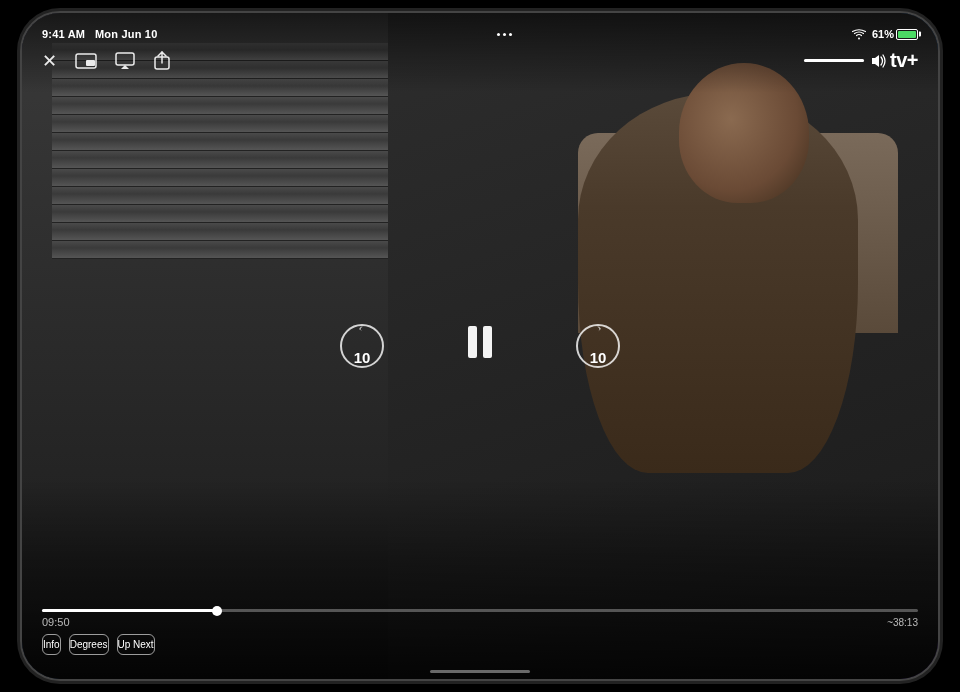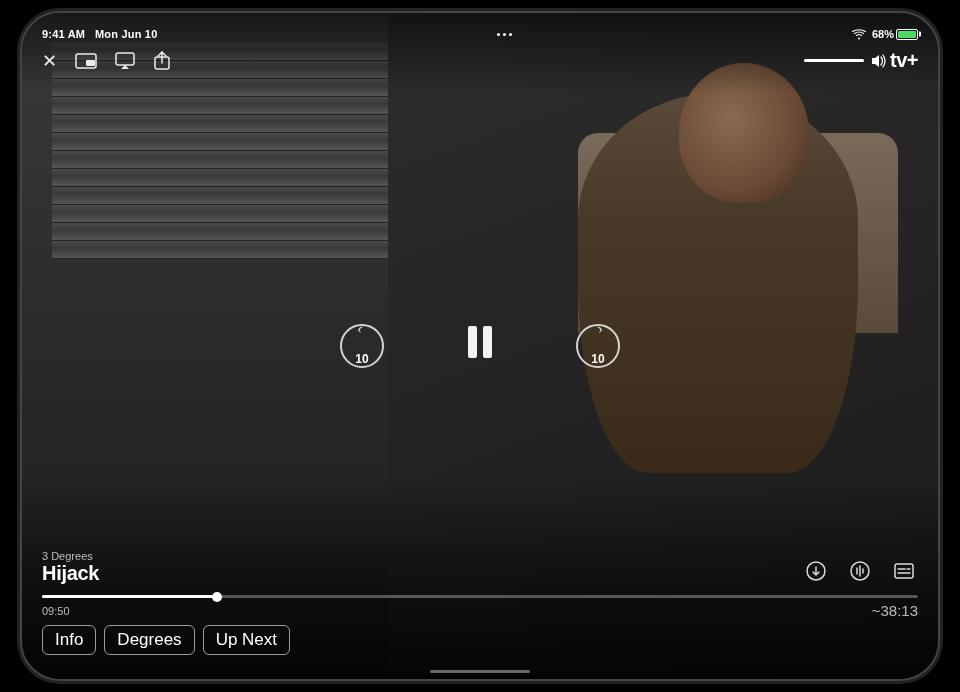--- a/index.html
+++ b/index.html
@@ -301,21 +301,21 @@
       display: flex;
       align-items: center;
       justify-content: center;
       color: #fff;
       font-size: 10px;
       flex-direction: column;
       cursor: pointer;
     }
 
     .skip-number {
-      font-size: 12px;
+      font-size: 15px;
       font-weight: 700;
       margin-top: 17px;
     }
 
     .play-pause-btn {
       color: #fff;
       font-size: 32px;
       cursor: pointer;
       opacity: 0.95;
     }
@@ -380,21 +380,21 @@
       align-items: center;
       margin-top: 2px;
     }
 
     .time-current {
       font-size: 11px;
       color: rgba(255,255,255,0.7);
     }
 
     .time-remaining {
-      font-size: 15px;
+      font-size: 10px;
       color: rgba(255,255,255,0.7);
       margin-left: 33px;
     }
 
     .right-controls {
       display: flex;
       gap: 16px;
       align-items: center;
     }
 
@@ -413,23 +413,23 @@
       display: flex;
       align-items: center;
       gap: 8px;
       margin-top: 6px;
       padding-bottom: 4px;
     }
 
     .pill-btn {
       border: 1.5px solid rgba(255,255,255,0.6);
       border-radius: 6px;
-      padding: 4px 12px;
-      color: #fff;
-      font-size: 17px;
+      padding: 4px 0;
+      color: #fff;
+      font-size: 10px;
       font-weight: 500;
       cursor: pointer;
       background: transparent;
     }
 
     
     .home-indicator {
       position: absolute;
       bottom: 6px;
       left: 50%;
@@ -509,21 +509,21 @@
     </div>
     <div class="status-right">
 
       <svg width="14" height="11" viewBox="0 0 14 11" fill="white">
         <path d="M7 8.5 a1 1 0 1 1 0 2 a1 1 0 0 1 0-2z"></path>
         <path d="M4.5 6.5 Q7 4.5 9.5 6.5" stroke="white" stroke-width="1.2" fill="none" stroke-linecap="round"></path>
         <path d="M2.5 4.5 Q7 1.5 11.5 4.5" stroke="white" stroke-width="1.2" fill="none" stroke-linecap="round"></path>
         <path d="M0.5 2.5 Q7 -1 13.5 2.5" stroke="white" stroke-width="1.2" fill="none" stroke-linecap="round"></path>
       </svg>
       <div class="battery-container">
-        <span>68%</span>
+        <span>61%</span>
         <div class="battery-icon">
           <div class="battery-fill"></div>
         </div>
       </div>
     </div>
   </div>
 
   <div class="controls-overlay">
 
     <div class="top-controls">
@@ -590,46 +590,20 @@
         <svg width="16" height="16" viewBox="0 0 16 16" fill="white">
           <path d="M8 2 A6 6 0 0 1 14 8" stroke="white" stroke-width="1.5" fill="none" stroke-linecap="round"></path>
           <path d="M11 5 L14 8 L11 11" stroke="white" stroke-width="1.5" fill="none" stroke-linecap="round" stroke-linejoin="round"></path>
         </svg>
         <span class="skip-number">10</span>
       </div>
     </div>
 
     <div class="bottom-controls">
 
-      <div class="controls-row">
-        <div class="title-section">
-          <div class="episode-label">3 Degrees</div>
-          <div class="episode-title">Hijack</div>
-        </div>
-        <div class="right-controls">
-          <div class="small-control-btn">
-            <svg width="22" height="22" viewBox="0 0 22 22" fill="none" stroke="rgba(255,255,255,0.85)" stroke-width="1.5">
-              <circle cx="11" cy="11" r="9"></circle>
-              <path d="M11 7 L11 15 M8 12 L11 15 L14 12" stroke-linecap="round" stroke-linejoin="round"></path>
-            </svg>
-          </div>
-          <div class="small-control-btn">
-            <svg width="22" height="22" viewBox="0 0 22 22" fill="none" stroke="rgba(255,255,255,0.85)" stroke-width="1.5">
-              <circle cx="11" cy="11" r="9"></circle>
-              <path d="M8 8 L8 14 M11 6 L11 16 M14 9 L14 13" stroke-linecap="round"></path>
-            </svg>
-          </div>
-          <div class="small-control-btn">
-            <svg width="22" height="22" viewBox="0 0 22 22" fill="none" stroke="rgba(255,255,255,0.85)" stroke-width="1.5">
-              <rect x="2" y="4" width="18" height="14" rx="2"></rect>
-              <path d="M5 9 L12 9 M5 13 L17 13 M14 9 L17 9" stroke-linecap="round"></path>
-            </svg>
-          </div>
-        </div>
-      </div>
 
       <div class="progress-bar-container" style="margin: 4px 0;">
         <div class="progress-fill"></div>
         <div class="progress-thumb"></div>
       </div>
 
       <div class="time-row">
         <span class="time-current">09:50</span>
         <span class="time-remaining">~38:13</span>
       </div>

